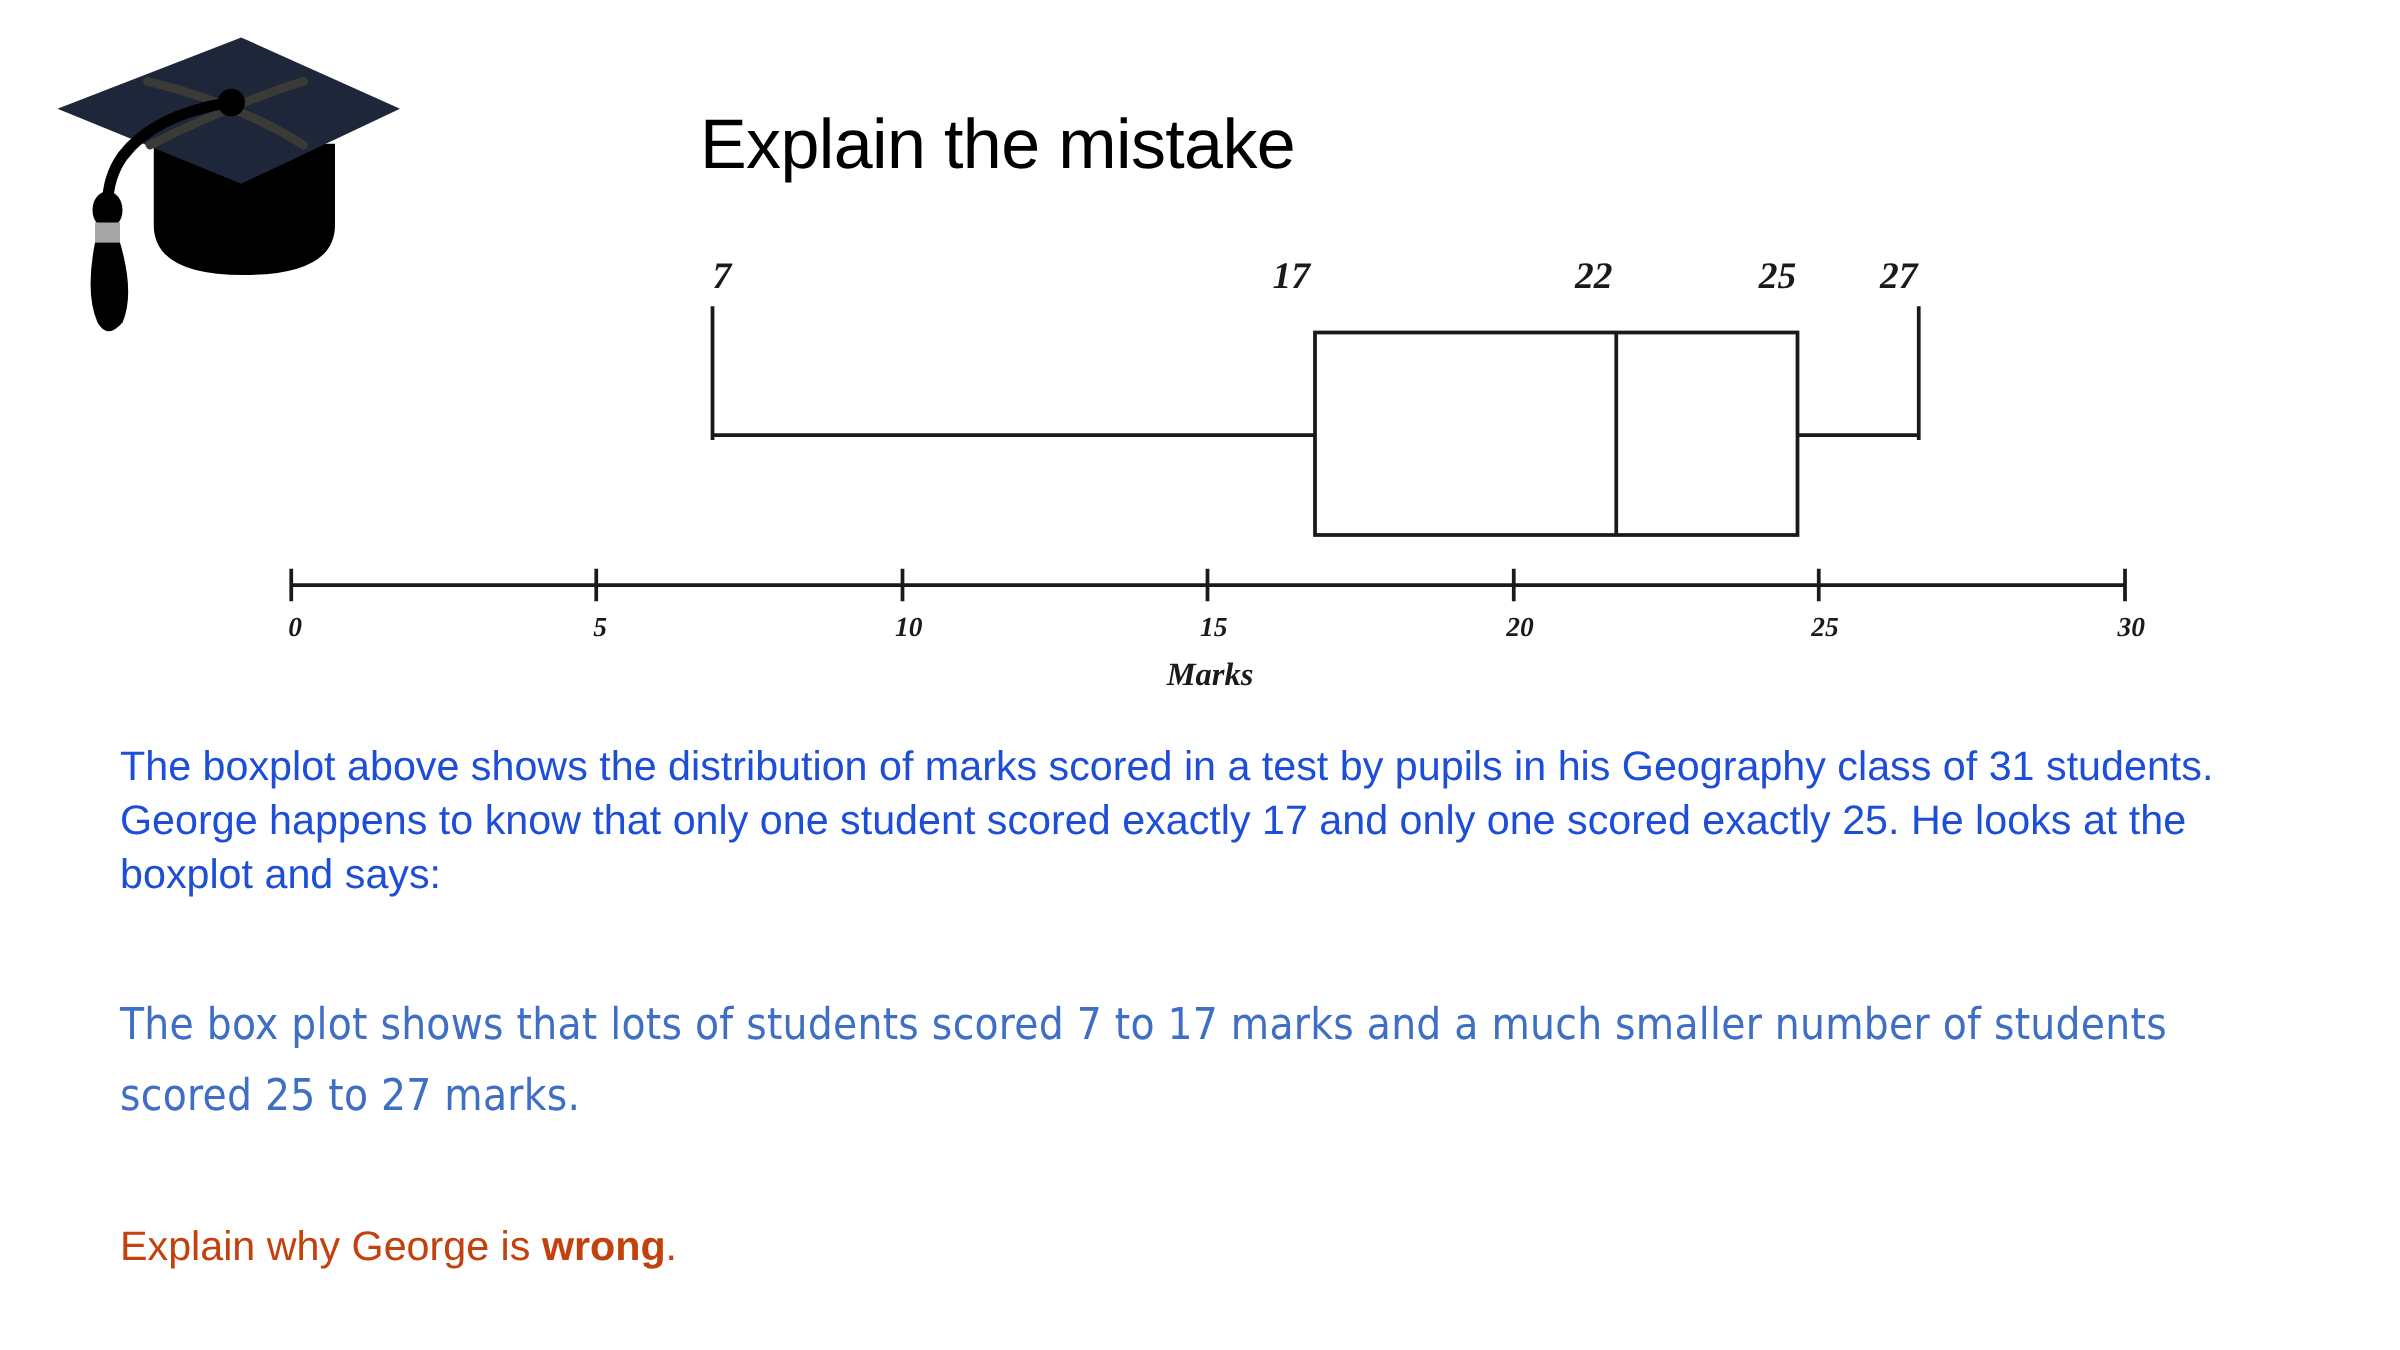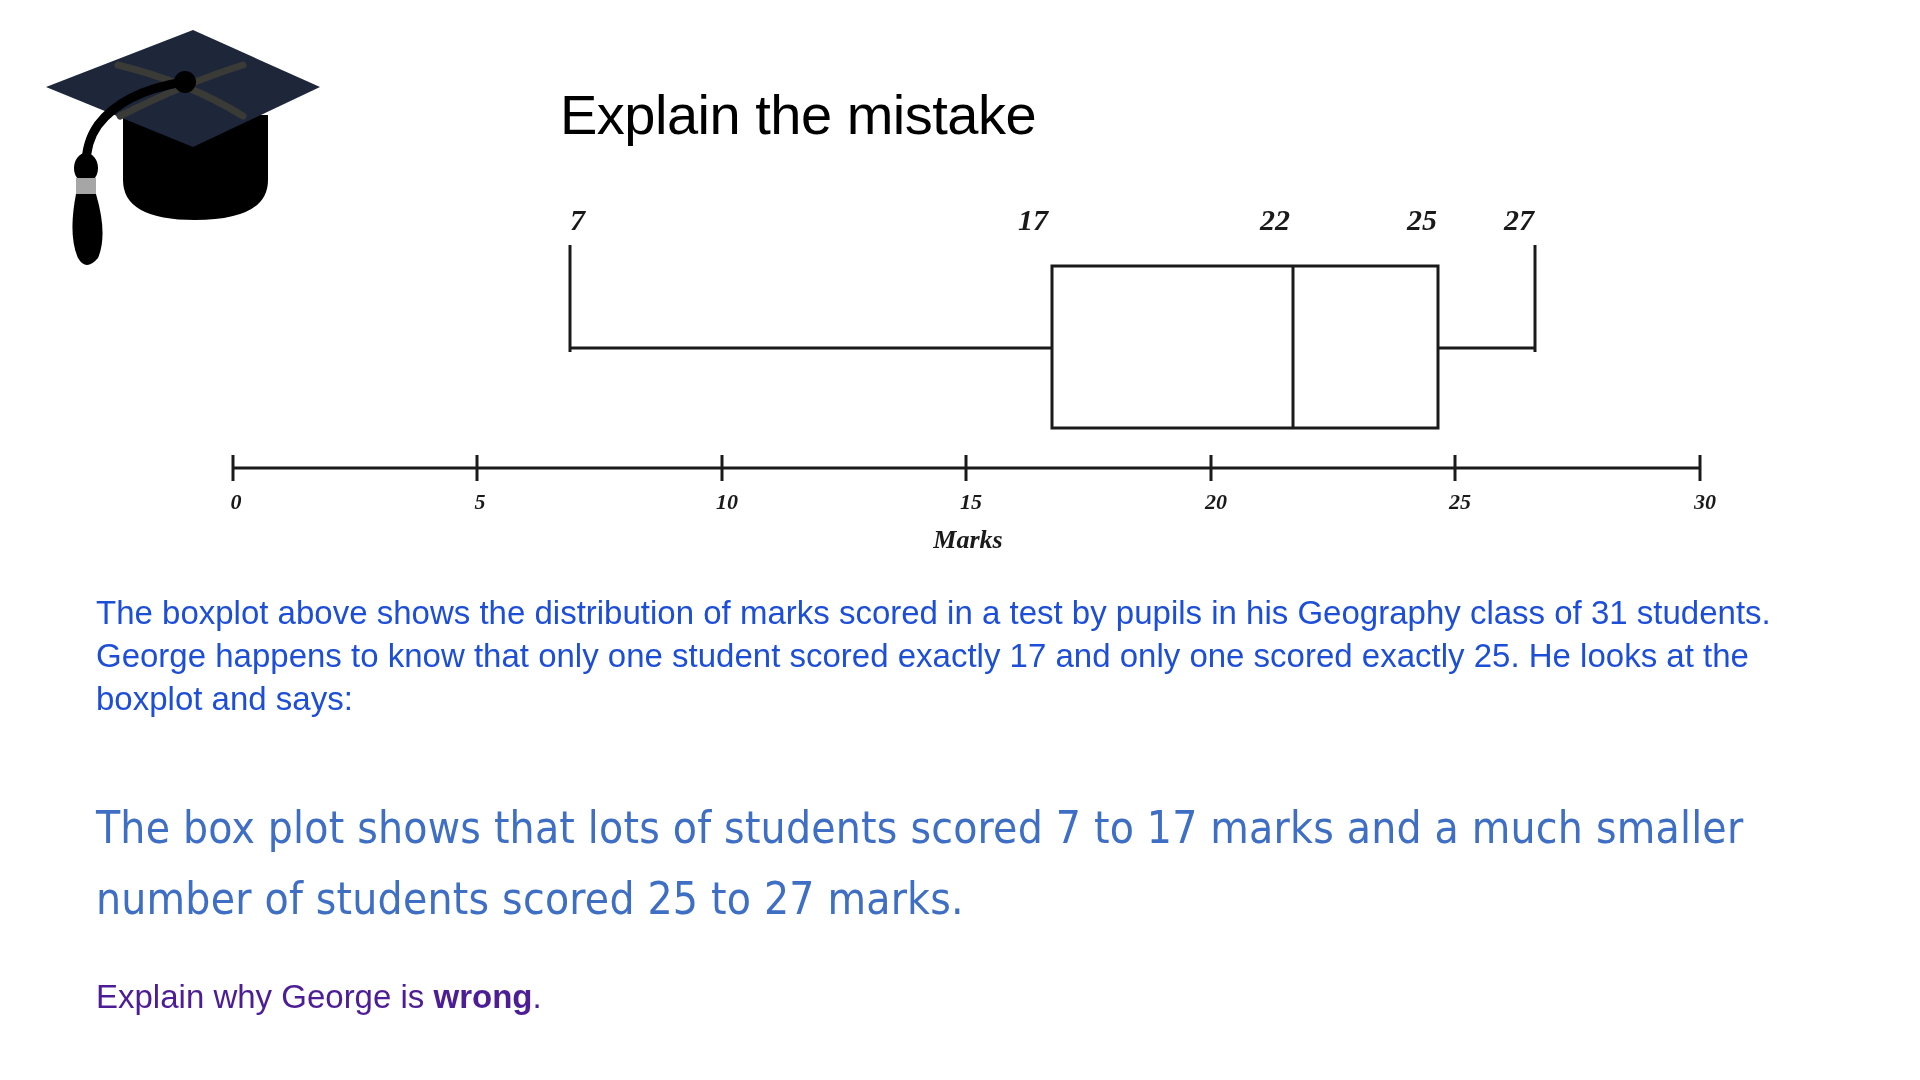--- a/index.html
+++ b/index.html
@@ -84,34 +84,34 @@
     line-height: 1.30;
     color: #1d4ed8;
   }
 
   #george-quote {
     position: absolute;
     left: 96px;
     top: 792px;
     width: 1700px;
     font-family: "DejaVu Sans Condensed", "Liberation Sans Narrow", "Liberation Sans", sans-serif;
-    font-size: 44px;
+    font-size: 35px;
     line-height: 1.62;
     color: #3f6fc4;
     letter-spacing: 0.2px;
   }
 
   #explain-line {
     position: absolute;
     left: 96px;
     top: 976px;
     font-family: "Liberation Sans", sans-serif;
     font-size: 33px;
     line-height: 1.30;
-    color: #4c1d95;
+    color: #c2410c;
     white-space: nowrap;
   }
   #explain-line .bold-word { font-weight: 700; }
 </style>
 </head>
 <body>
 
 <div id="cap-icon">
   <svg viewBox="0 0 330 270" width="330" height="270">
 

